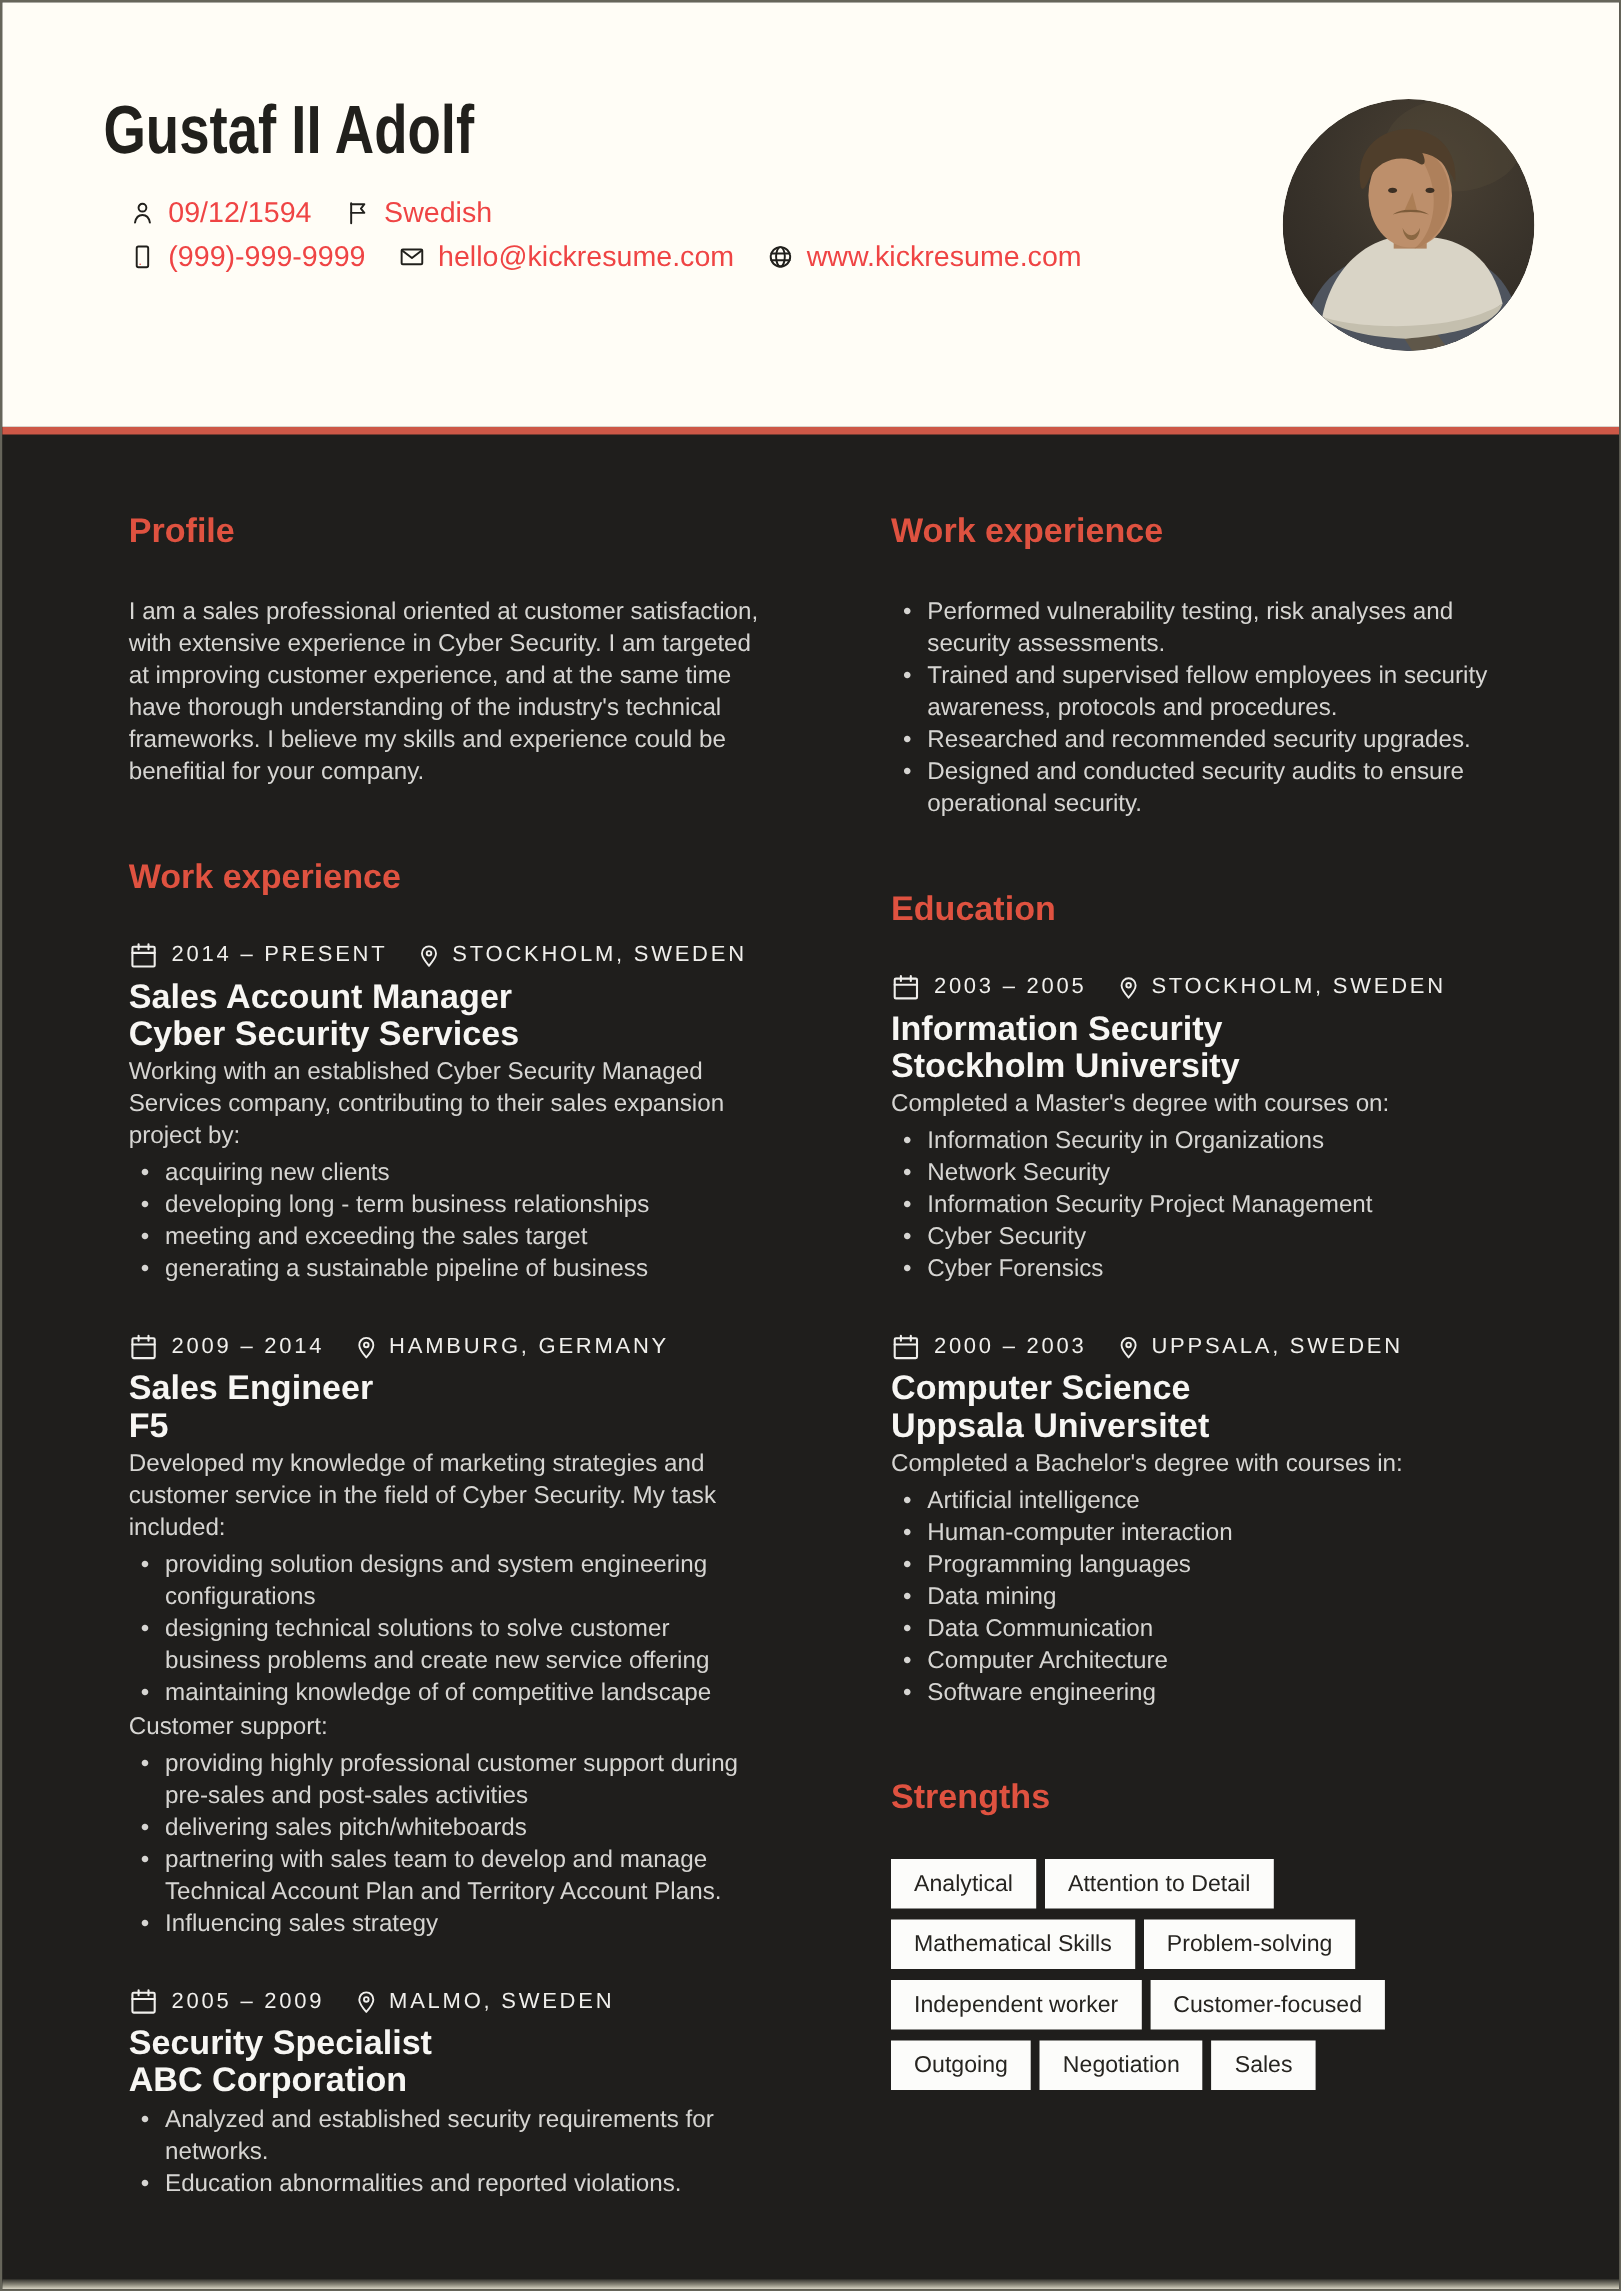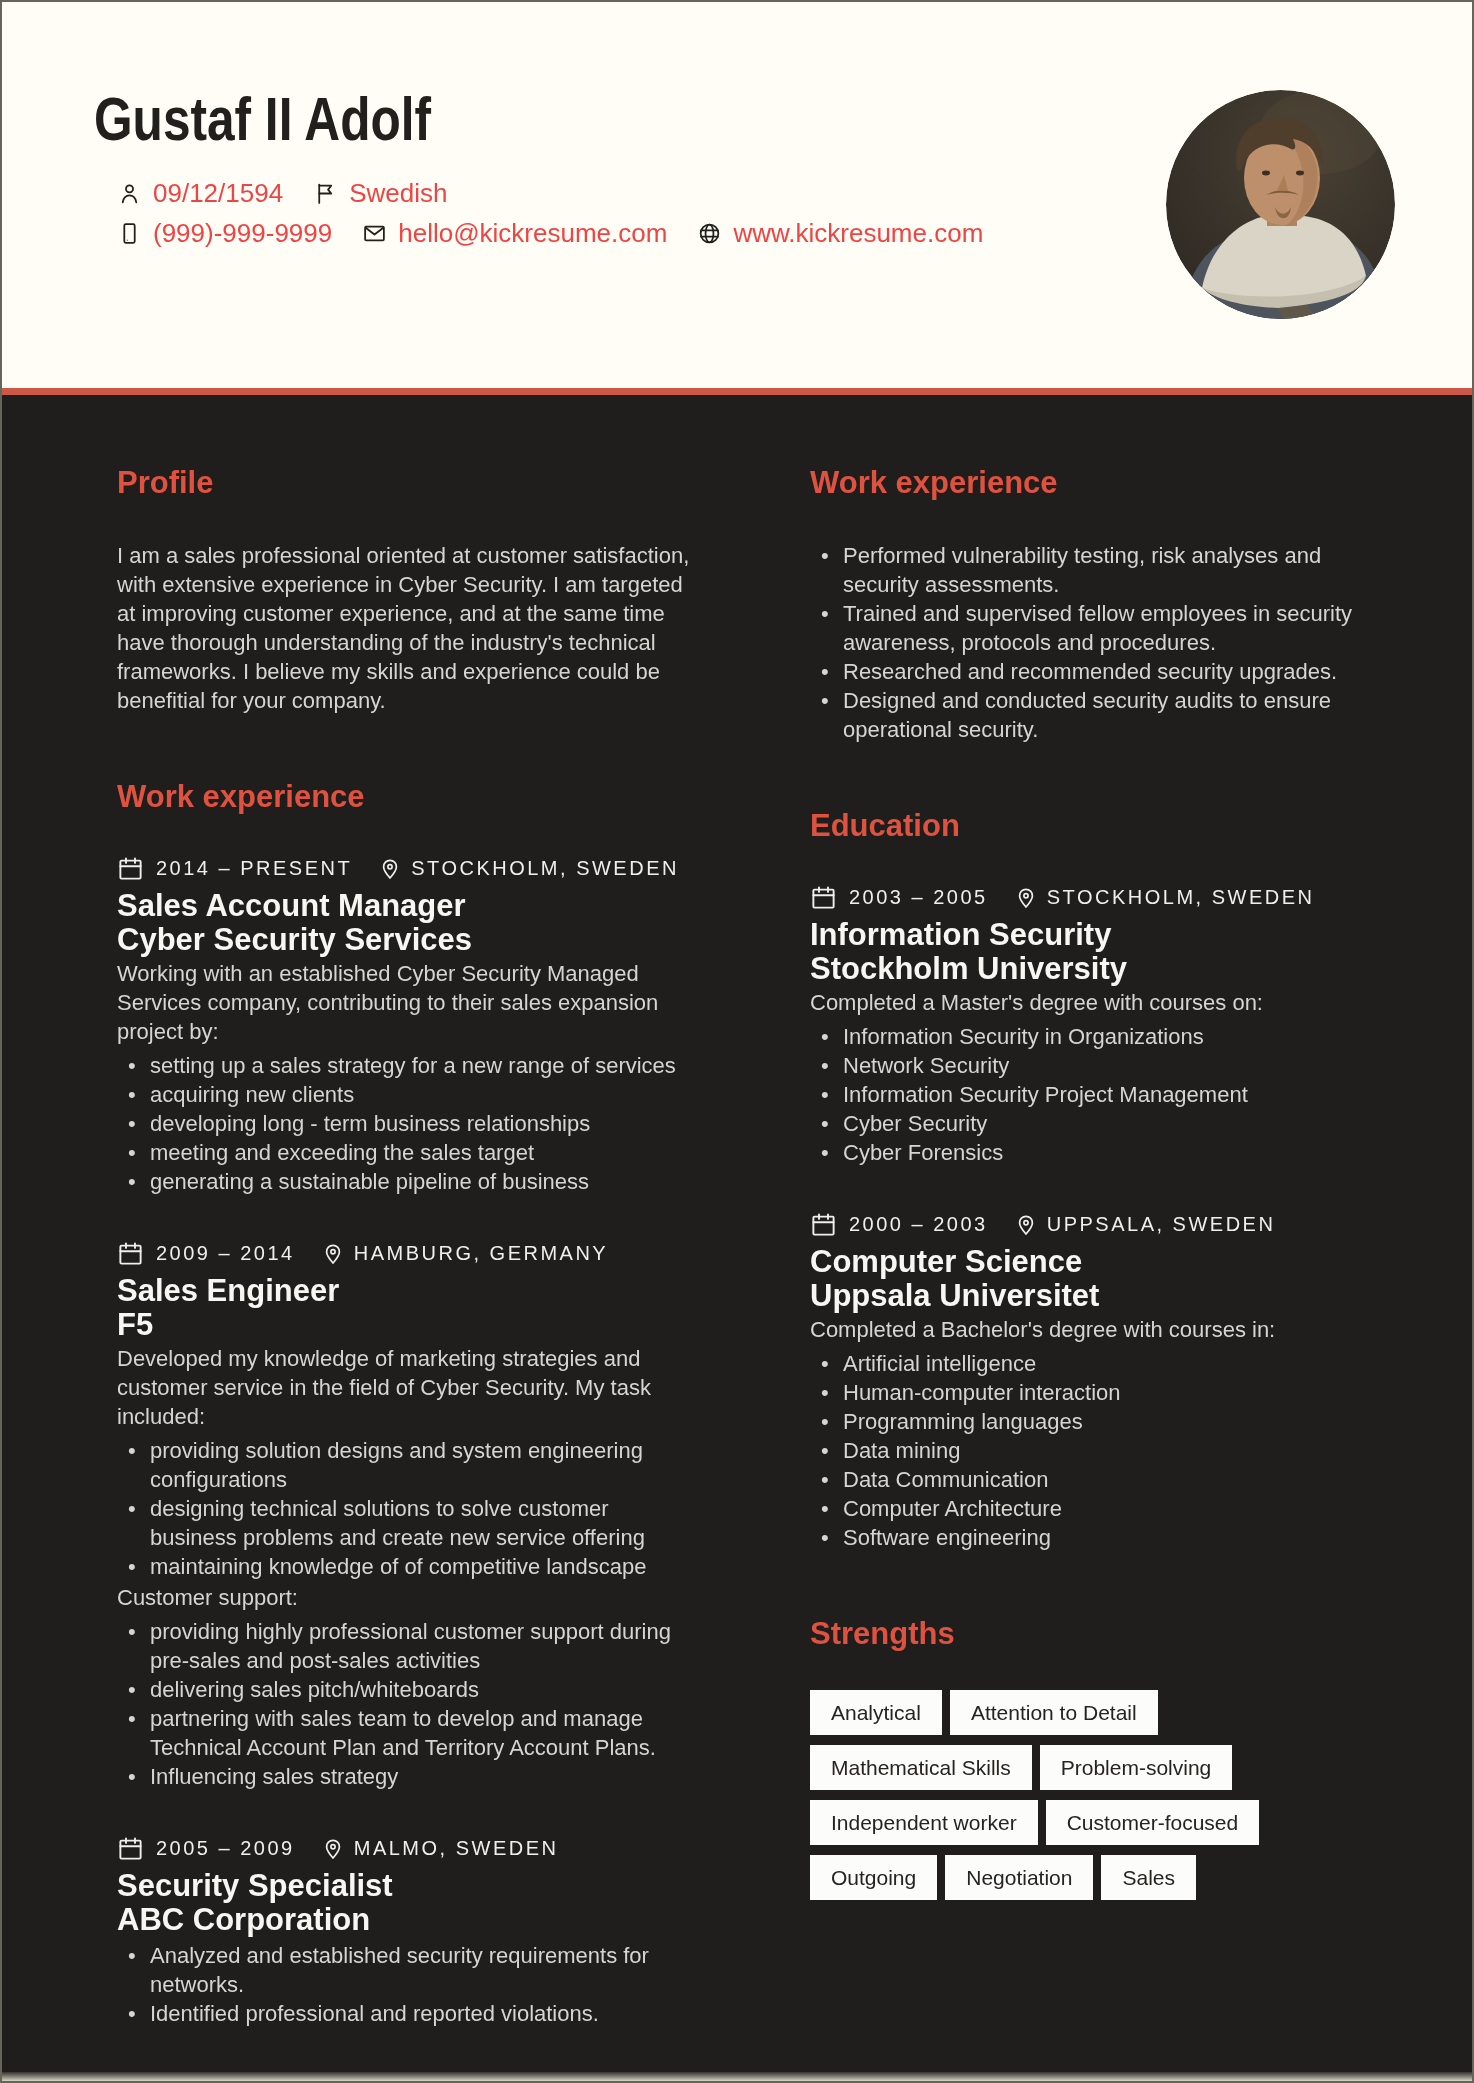--- a/index.html
+++ b/index.html
@@ -171,21 +171,20 @@
             <svg class="pin" viewBox="0 0 24 24">
                 <path d="M12 21c-4.4-5.1-6.4-8.3-6.4-11.1C5.6 6.1 8.4 3.3 12 3.3s6.4 2.8 6.4 6.6C18.4 12.7 16.4 15.9 12 21z"></path>
                 <circle cx="12" cy="9.7" r="2.1"></circle>
               </svg>
             <span>STOCKHOLM, SWEDEN</span>
           </div>
           <div class="etitle">Sales Account Manager</div>
           <div class="ecompany">Cyber Security Services</div>
           <p class="txt">Working with an established Cyber Security Managed Services company, contributing to their sales expansion project by:</p>
           <ul class="bullets">
-            <li>setting up a sales strategy for a new range of services</li>
             <li>acquiring new clients</li>
             <li>developing long - term business relationships</li>
             <li>meeting and exceeding the sales target</li>
             <li>generating a sustainable pipeline of business</li>
           </ul>
         </article>
 
         <article class="entry">
           <div class="meta">
             <svg class="cal" viewBox="0 0 24 24">
@@ -226,21 +225,21 @@
             <svg class="pin" viewBox="0 0 24 24">
                 <path d="M12 21c-4.4-5.1-6.4-8.3-6.4-11.1C5.6 6.1 8.4 3.3 12 3.3s6.4 2.8 6.4 6.6C18.4 12.7 16.4 15.9 12 21z"></path>
                 <circle cx="12" cy="9.7" r="2.1"></circle>
               </svg>
             <span>MALMO, SWEDEN</span>
           </div>
           <div class="etitle">Security Specialist</div>
           <div class="ecompany">ABC Corporation</div>
           <ul class="bullets" style="margin-top:4px;">
             <li>Analyzed and established security requirements for networks.</li>
-            <li>Identified professional and reported violations.</li>
+            <li>Education abnormalities and reported violations.</li>
           </ul>
         </article>
       </section>
     </div>
 
     <div class="col-right">
 
       <section>
         <h2 class="sec">Work experience</h2>
         <ul class="bullets">

